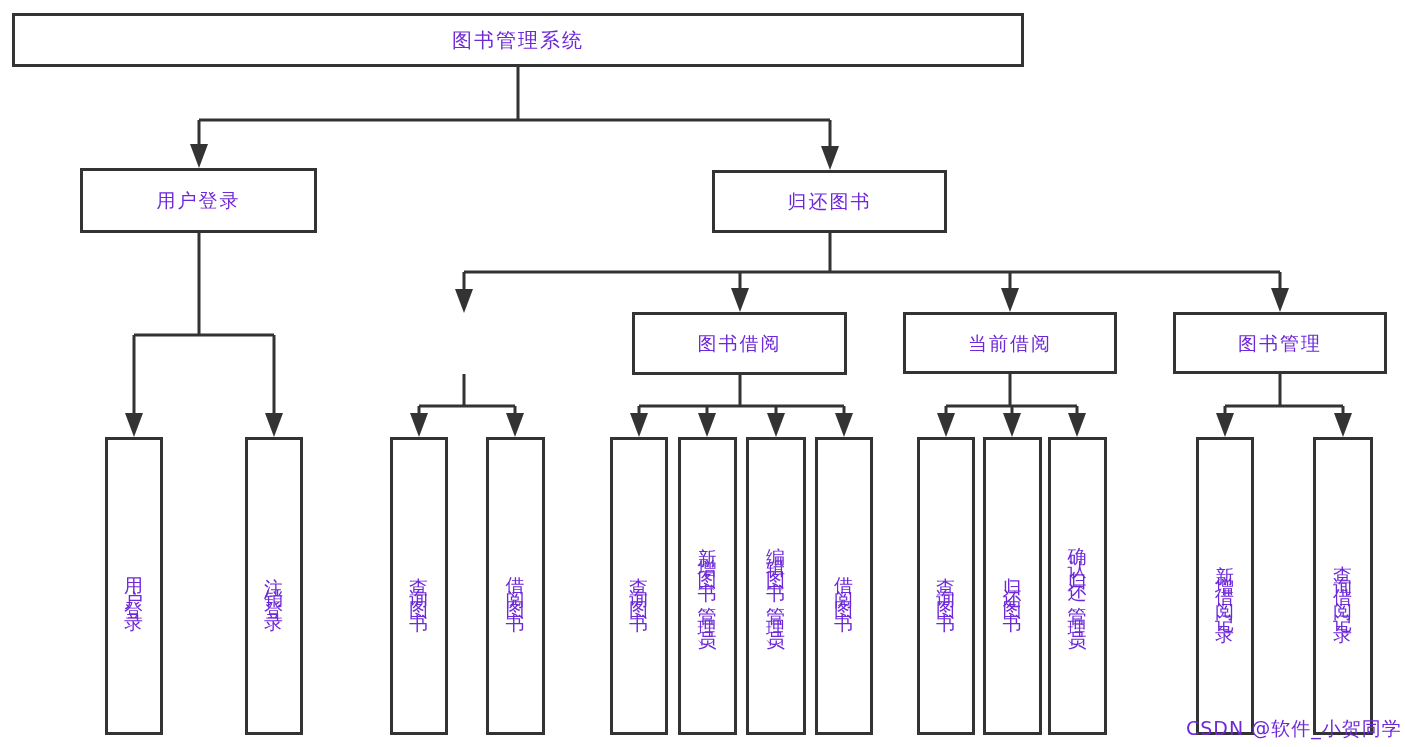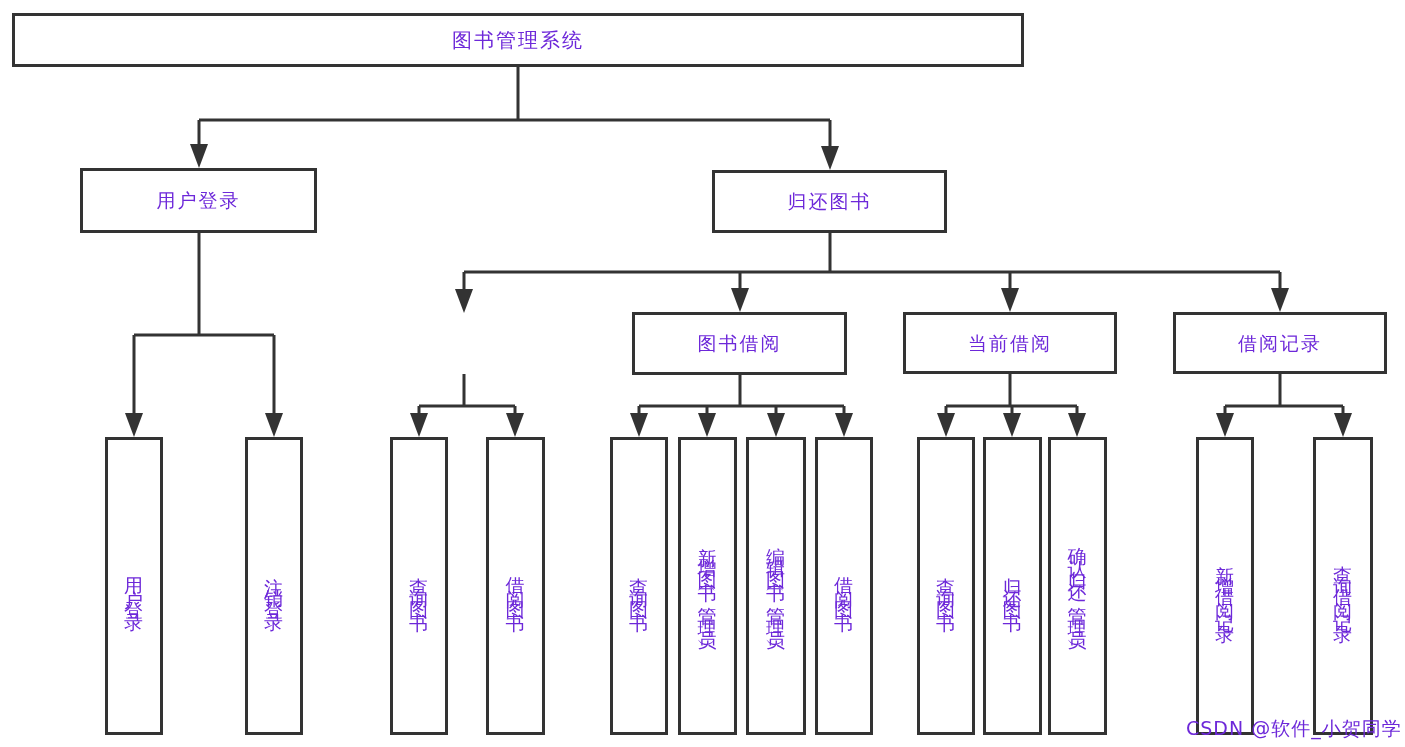--- a/index.html
+++ b/index.html
@@ -67,21 +67,21 @@
     <span>归还图书</span>
   </div>
 
   <div class="node h" style="left:903px;top:312px;width:214px;height:62px">
     <span>当前借阅</span>
   </div>
   <div class="node h" style="left:632px;top:312px;width:215px;height:63px">
     <span>图书借阅</span>
   </div>
   <div class="node h" style="left:1173px;top:312px;width:214px;height:62px">
-    <span>借阅记录</span>
+    <span>图书管理</span>
   </div>
 
   <div class="node v" style="left:105px;top:437px;width:58px;height:298px">
     <span>用户登录</span>
   </div>
   <div class="node v" style="left:245px;top:437px;width:58px;height:298px">
     <span>注销登录</span>
   </div>
 
   <div class="node v" style="left:390px;top:437px;width:58px;height:298px">

